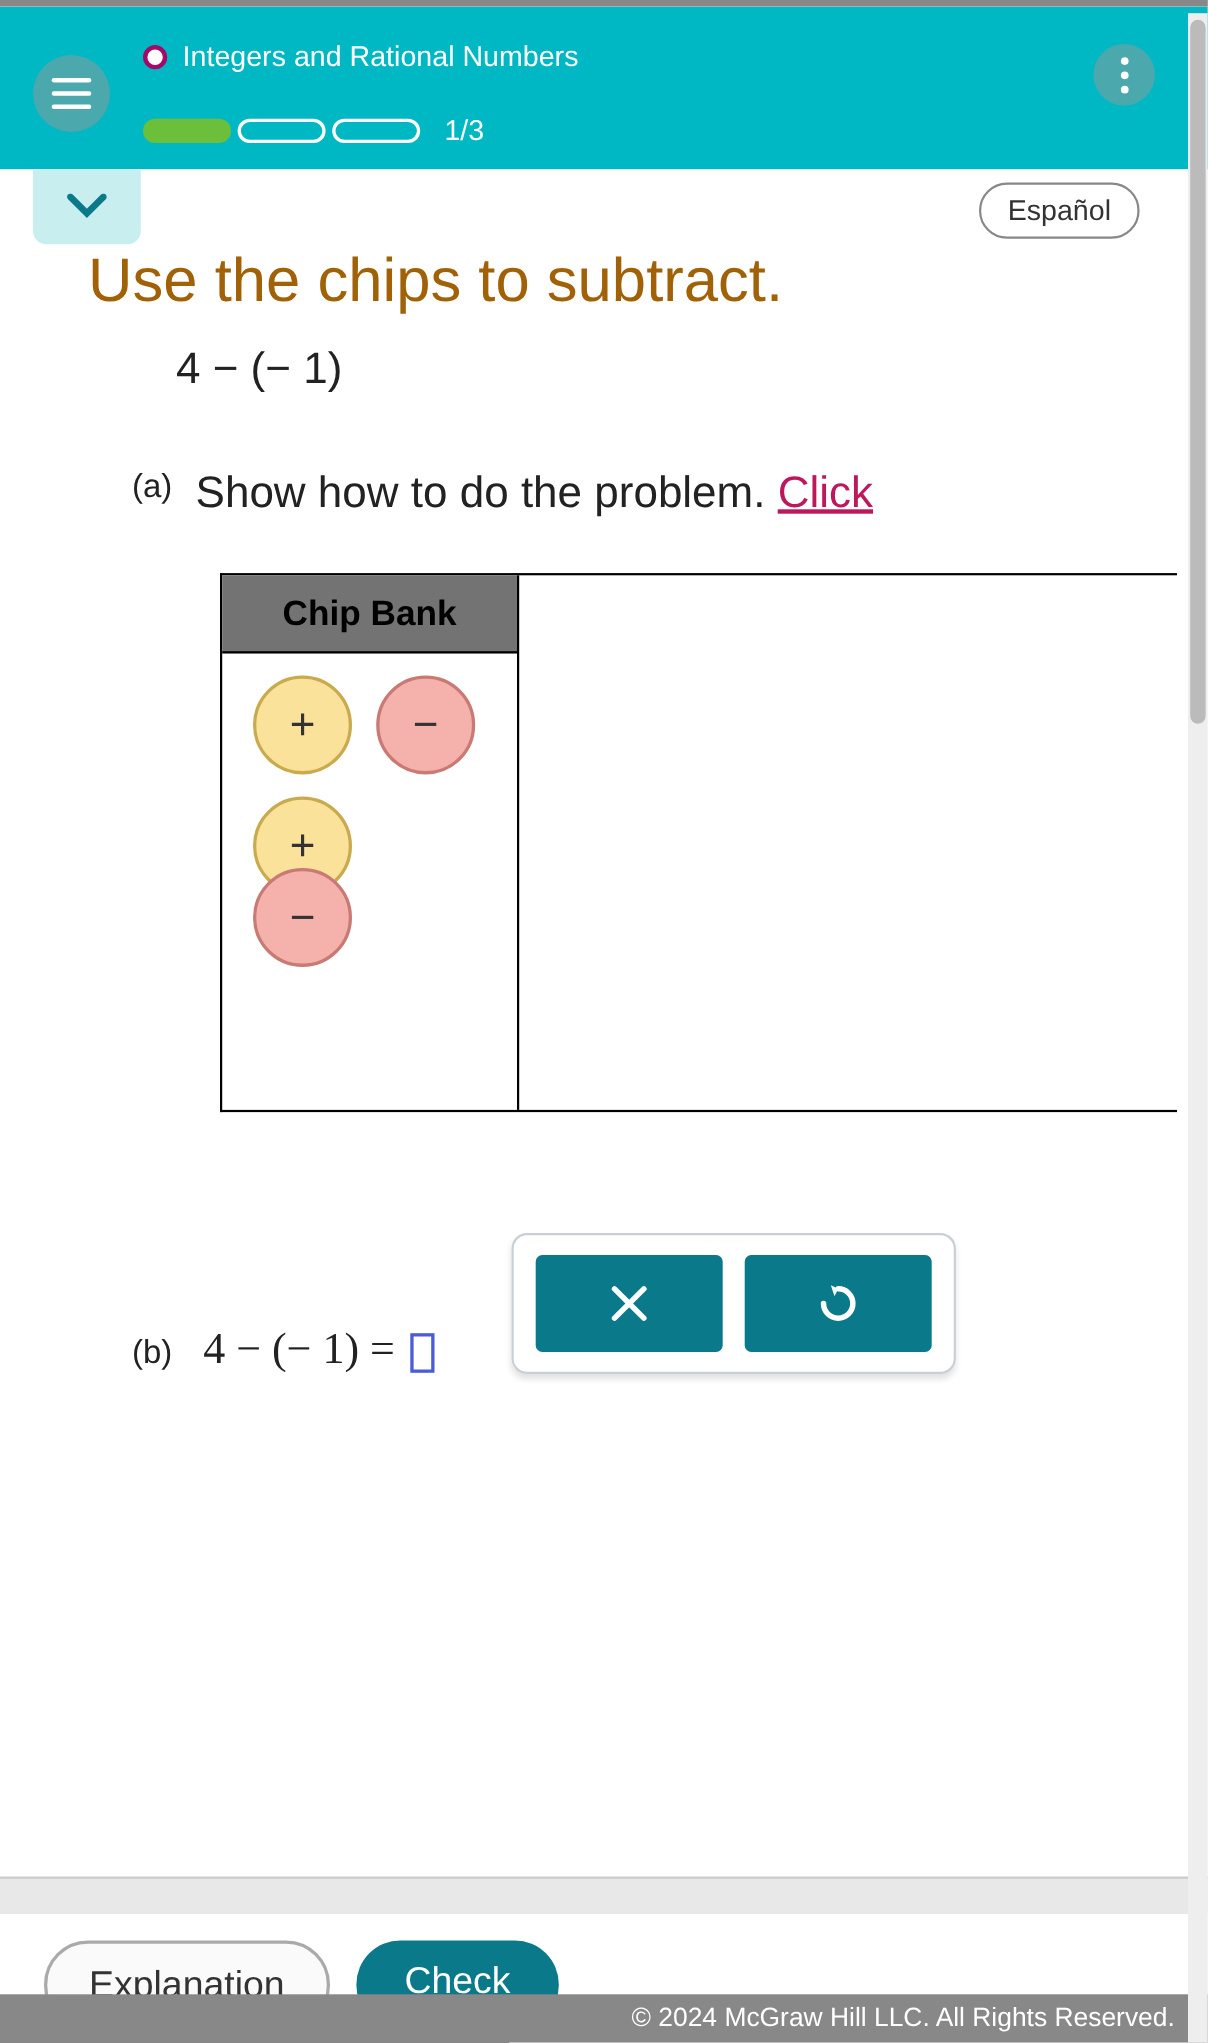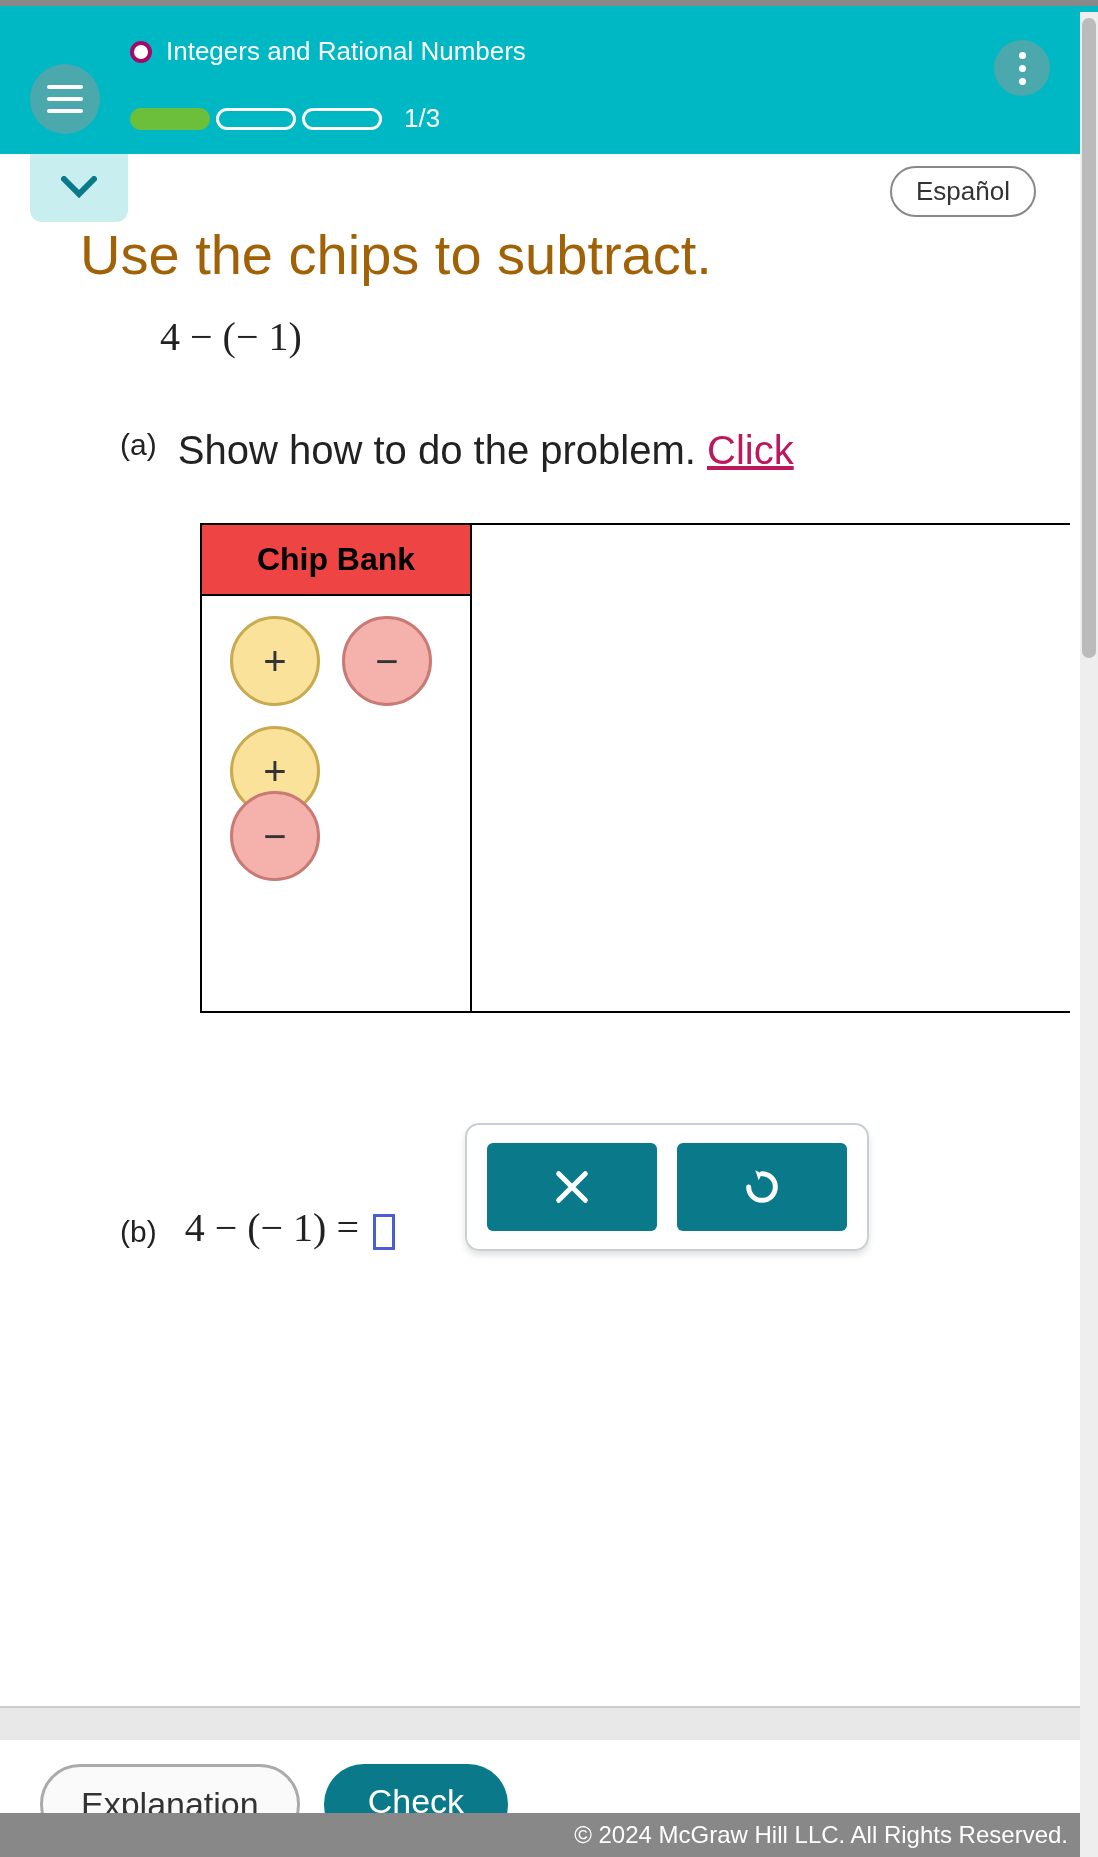--- a/index.html
+++ b/index.html
@@ -9,21 +9,21 @@
     width: 1098px;
     height: 1857px;
     position: relative;
     overflow: hidden;
     border-top: 6px solid #888;
   }
   .header {
     background: #00b8c4;
     padding: 30px 40px 20px 30px;
     display: flex;
-    align-items: flex-end;
+    align-items: center;
     position: relative;
   }
   .menu-btn {
     width: 70px; height: 70px;
     background: #4ba8ad;
     border-radius: 50%;
     display: flex;
     flex-direction: column;
     justify-content: center;
     align-items: center;
@@ -111,21 +111,21 @@
     font-size: 26px;
     color: #333;
     background: #fff;
   }
   .instruction {
     font-size: 56px;
     color: #a16207;
     margin: 48px 0 0 80px;
   }
   .expr {
-    font-family: Liberation Serif, serif;
+    font-family: Liberation Sans, sans-serif;
     font-size: 40px;
     color: #222;
     margin: 26px 0 0 160px;
   }
   .part-a {
     margin: 68px 0 0 120px;
     font-size: 40px;
     color: #222;
   }
   .part-a .label { font-size: 30px; vertical-align: top; margin-right: 10px; }
@@ -141,21 +141,21 @@
     width: 870px;
     height: 490px;
   }
   .chip-bank {
     width: 270px;
     border-right: 2px solid #000;
     display: flex;
     flex-direction: column;
   }
   .chip-bank-header {
-    background: #ef4444;
+    background: #737373;
     border-bottom: 2px solid #000;
     text-align: center;
     padding: 16px 0;
     font-size: 32px;
     font-weight: 700;
   }
   .chip-bank-body {
     flex: 1;
     position: relative;
     padding: 20px;

